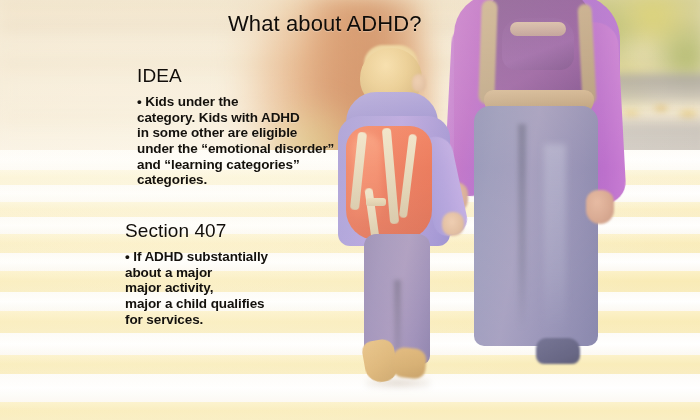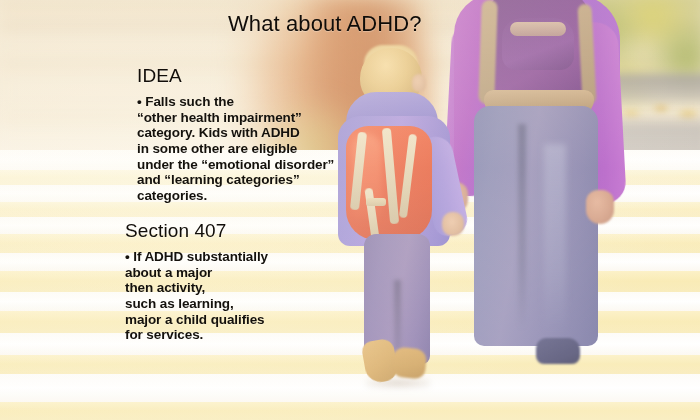--- a/index.html
+++ b/index.html
@@ -437,35 +437,33 @@
     </div>
 
     <div class="photo-wash"></div>
   </div>
 
   <div class="slide-title">What about ADHD?</div>
 
   <div class="block" id="idea-block">
     <div class="block-heading">IDEA</div>
     <div class="block-body">
-      <span class="line">• Falls such the</span>
-      <span class="line">“other health impairment”</span>
+      <span class="line">• Kids under the</span>
       <span class="line">category. Kids with ADHD</span>
       <span class="line">in some other are eligible</span>
       <span class="line">under the “emotional disorder”</span>
       <span class="line">and “learning categories”</span>
       <span class="line">categories.</span>
     </div>
   </div>
 
   <div class="block" id="s504-block">
     <div class="block-heading">Section 407</div>
     <div class="block-body">
       <span class="line">• If ADHD substantially</span>
       <span class="line">about a major</span>
-      <span class="line">then activity,</span>
-      <span class="line">such as learning,</span>
+      <span class="line">major activity,</span>
       <span class="line">major a child qualifies</span>
       <span class="line">for services.</span>
     </div>
   </div>
 
 </div>
 
 </body></html>

